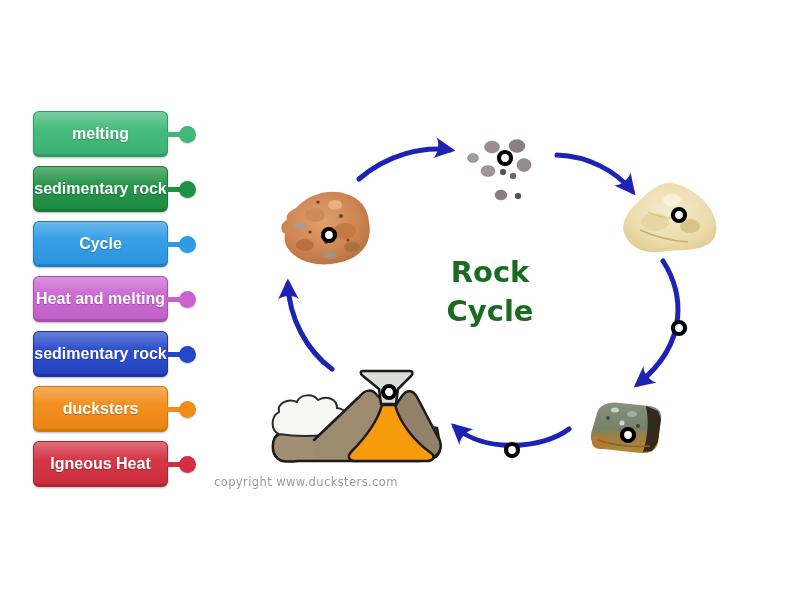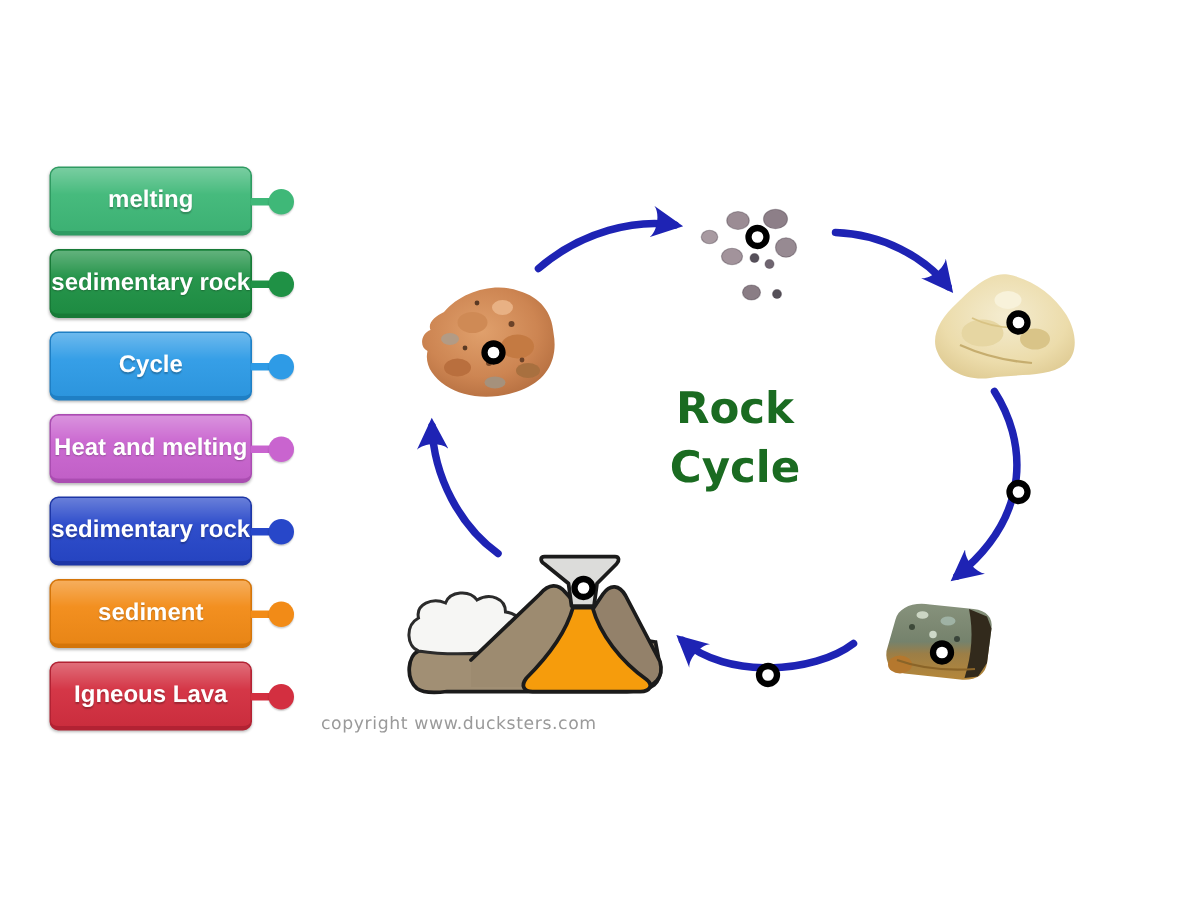--- a/index.html
+++ b/index.html
@@ -76,30 +76,30 @@
       <div class="chip">
           <span>sedimentary rock</span>
         </div>
       <div class="pin">
           <span class="stick"></span>
           <span class="knob"></span>
         </div>
     </div>
     <div class="label-row" style="--c: #f28b17; --cd: #d4750a;">
       <div class="chip">
-          <span>sediment</span>
+          <span>ducksters</span>
         </div>
       <div class="pin">
           <span class="stick"></span>
           <span class="knob"></span>
         </div>
     </div>
     <div class="label-row" style="--c: #d32f40; --cd: #b22233;">
       <div class="chip">
-          <span>Igneous Lava</span>
+          <span>Igneous Heat</span>
         </div>
       <div class="pin">
           <span class="stick"></span>
           <span class="knob"></span>
         </div>
     </div>
   </div>
 
   <svg class="diagram-svg" width="800" height="600" viewBox="0 0 800 600">
     <defs>

